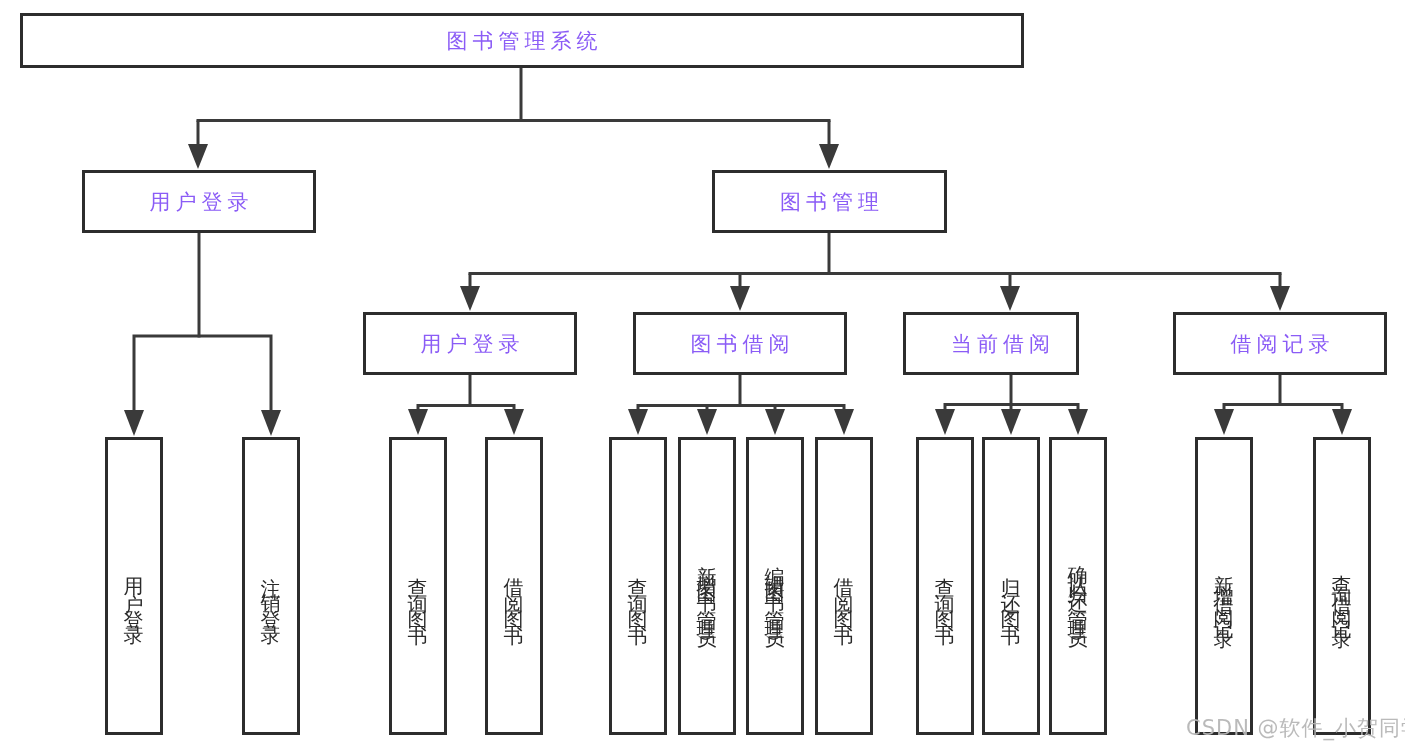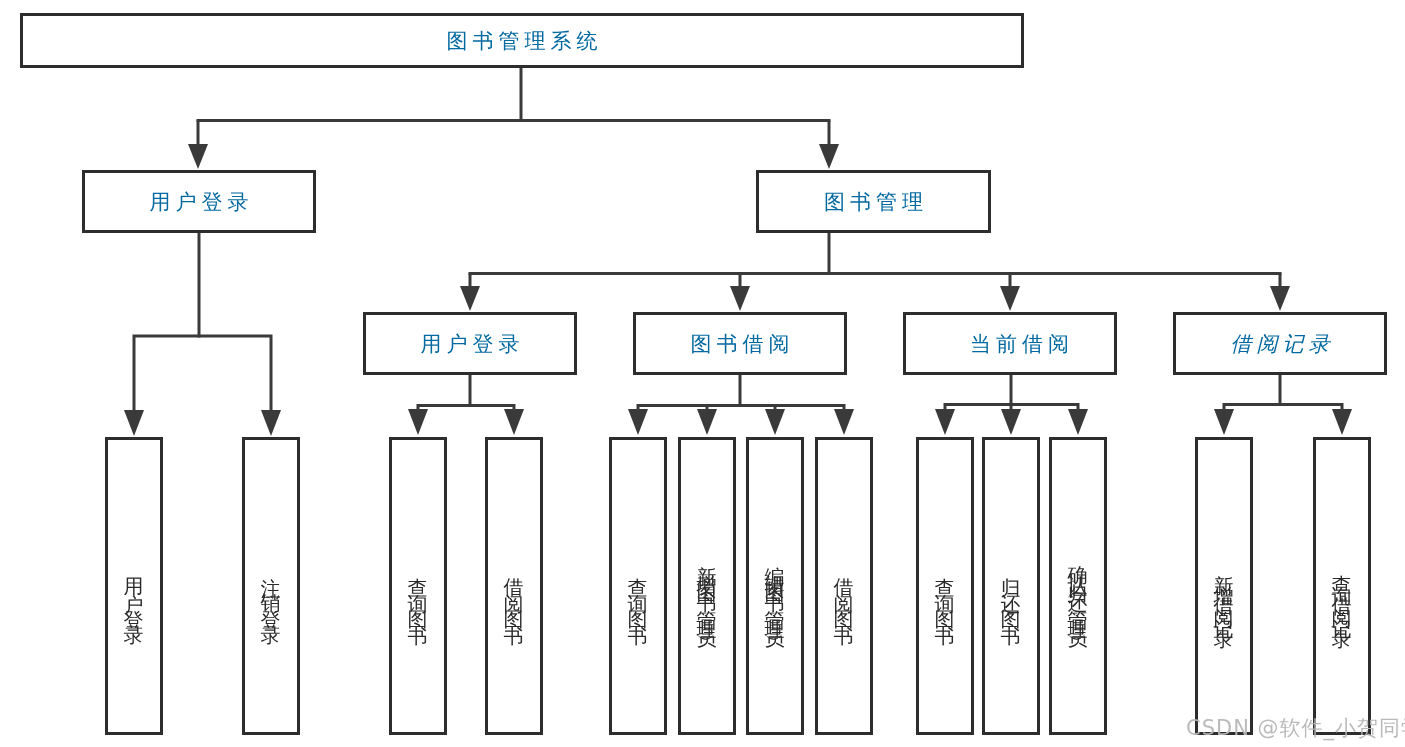--- a/index.html
+++ b/index.html
@@ -15,21 +15,21 @@
   svg.connectors path { stroke: #3a3a3a; stroke-width: 3; fill: none; }
   svg.connectors polygon { fill: #3a3a3a; stroke: none; }
 
   .hbox {
     position: absolute;
     box-sizing: border-box;
     border: 3px solid #2d2d2d;
     background: #ffffff;
     display: flex; align-items: center; justify-content: center;
     font-size: 21px; letter-spacing: 5px; text-indent: 5px;
-    color: #0369a1;
+    color: #8b5cf6;
     white-space: nowrap;
   }
   .vbox {
     position: absolute;
     top: 437px; width: 58px; height: 298px;
     box-sizing: border-box;
     border: 3px solid #2d2d2d;
     background: #ffffff;
     display: flex; align-items: center; justify-content: center;
   }
@@ -107,26 +107,26 @@
 
     <path d="M1280,375 V406"></path>
     <path d="M1224,412 V404.5 H1342 V412"></path>
     <polygon points="1214,409 1234,409 1224,435"></polygon>
     <polygon points="1332,409 1352,409 1342,435"></polygon>
   </svg>
 
   <div class="hbox" style="left:20px; top:13px; width:1004px; height:55px;">图书管理系统</div>
 
   <div class="hbox" style="left:82px; top:170px; width:234px; height:63px;">用户登录</div>
-  <div class="hbox" style="left:712px; top:170px; width:235px; height:63px;margin-left:44px;">图书管理</div>
+  <div class="hbox" style="left:712px; top:170px; width:235px; height:63px;">图书管理</div>
 
   <div class="hbox" style="left:363px; top:312px; width:214px; height:63px;">用户登录</div>
   <div class="hbox" style="left:633px; top:312px; width:214px; height:63px;text-align:center;">图书借阅</div>
-  <div class="hbox" style="left:903px; top:312px; width:214px; height:63px;padding-left:19px;">当前借阅</div>
-  <div class="hbox" style="left:1173px; top:312px; width:214px; height:63px;font-style:italic;">借阅记录</div>
+  <div class="hbox" style="left:903px; top:312px; width:176px; height:63px;padding-left:19px;">当前借阅</div>
+  <div class="hbox" style="left:1173px; top:312px; width:214px; height:63px;">借阅记录</div>
 
   <div class="vbox" style="left:105px;">
     <span class="ls4">用户登录</span>
   </div>
   <div class="vbox" style="left:242px;">
     <span class="ls4">注销登录</span>
   </div>
 
   <div class="vbox" style="left:389px;">
     <span class="ls4">查询图书</span>

